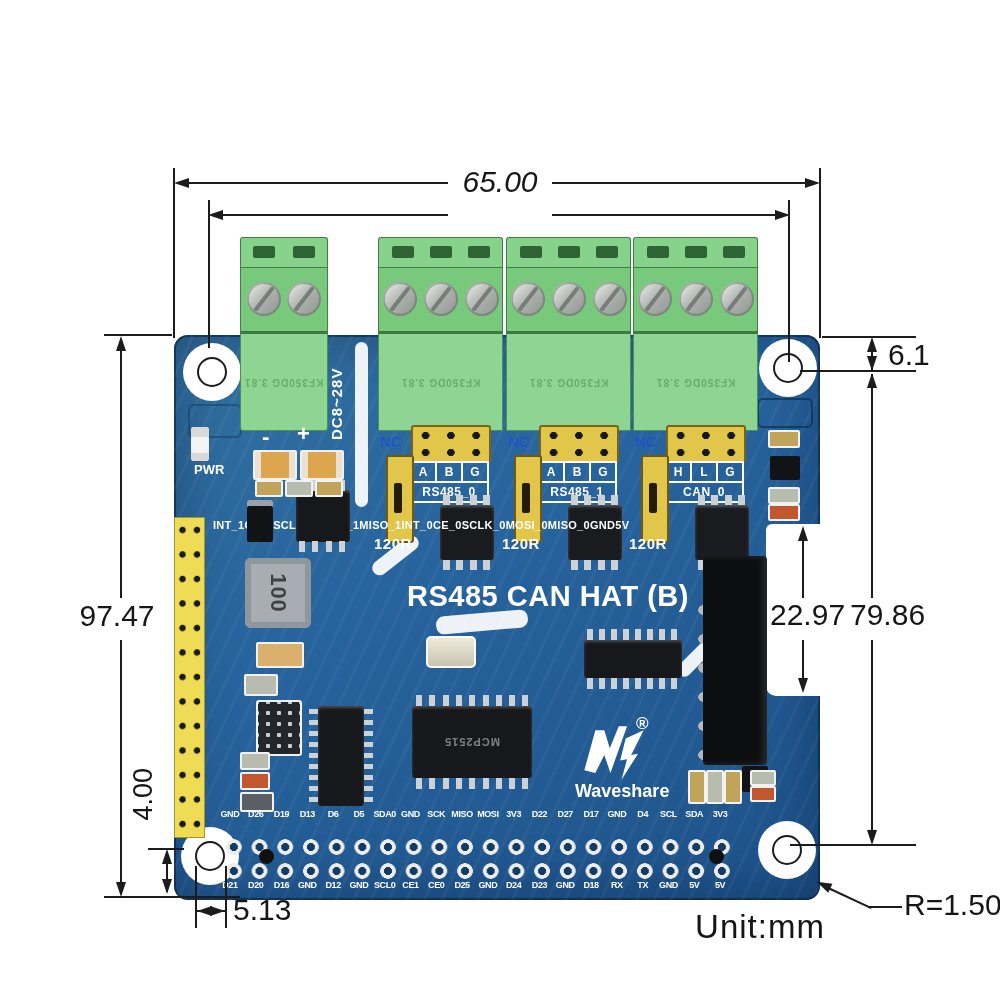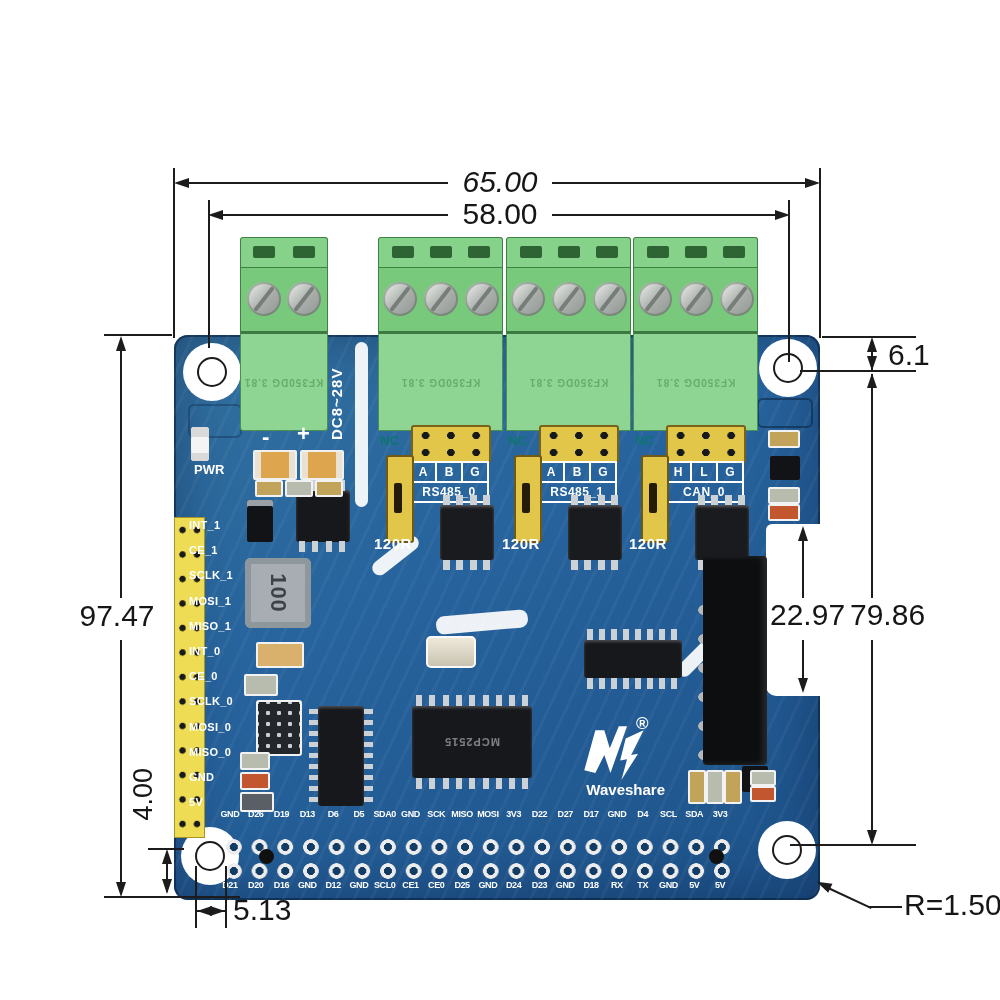--- a/index.html
+++ b/index.html
@@ -38,21 +38,21 @@
   .molded{transform:rotate(180deg);font-size:10px;font-weight:bold;color:#4e9a55;opacity:.65;letter-spacing:1px;}
 
   
   .channels{position:absolute;inset:0;}
   .ch{position:absolute;top:237px;width:125px;height:340px;}
   .ch:nth-of-type(1){left:378px;} .ch:nth-of-type(2){left:506px;} .ch:nth-of-type(3){left:633px;}
   .ch .t-top{position:absolute;left:0;top:0;width:123px;height:30px;background:#86d28a;border:1px solid #3f8045;border-bottom:none;border-radius:3px 3px 0 0;}
   .ch .slot{position:absolute;top:8px;width:22px;height:12px;background:#2e6434;border-radius:2px;}
   .ch .t-face{position:absolute;left:0;top:30px;width:123px;height:64px;background:#79c97d;border:1px solid #3f8045;}
   .ch .t-body{position:absolute;left:0;top:94px;width:123px;height:96px;background:#8ed492;border:1px solid #4b8f51;border-top:3px solid #3c7a42;display:flex;align-items:center;justify-content:center;}
-  .nc{position:absolute;left:2px;top:196px;font-size:13px;font-weight:bold;color:#0f766e;}
+  .nc{position:absolute;left:2px;top:196px;font-size:15px;font-weight:normal;color:#1d4ed8;}
   .jcap{position:absolute;left:33px;top:188px;width:76px;height:34px;background:#e2c64a;border:2px solid #7a6218;border-radius:3px;
         background-image:radial-gradient(circle 4px at 12.6px 8.5px,#17181a 0 3.5px,transparent 4px);background-size:25.3px 17px;}
   .pbox{position:absolute;left:31px;top:224px;width:80px;}
   .pbox .prow{display:flex;border:2px solid #fff;}
   .pbox .pcell{flex:1;height:18px;border-right:2px solid #fff;color:#fff;font-size:12px;font-weight:bold;
         display:flex;align-items:center;justify-content:center;}
   .pbox .pcell:last-child{border-right:none;}
   .pbox .pname{border:2px solid #fff;border-top:none;height:18px;color:#fff;font-size:12px;font-weight:bold;
         display:flex;align-items:center;justify-content:center;letter-spacing:.5px;}
   .vj{position:absolute;left:8px;top:218px;width:24px;height:84px;background:#e2c64a;border:2px solid #6e5a16;border-radius:3px;}
@@ -72,21 +72,21 @@
         transform:rotate(180deg);color:rgba(255,255,255,.45);font-size:11px;font-weight:bold;letter-spacing:1px;}
 
   
   .pasv{position:absolute;border:2px solid #f2f2f2;border-radius:2px;background:#c2a35a;}
   .pasv.gray{background:#b8bcae;} .pasv.red{background:#c2562e;} .pasv.dark{background:#5a5f66;}
   .sot{position:absolute;background:#111316;border-radius:2px;}
 
   
   .gpio{position:absolute;left:174px;top:517px;width:29px;height:319px;background:#eedc55;border:1px solid #a8922a;
         background-image:radial-gradient(circle 3.5px at 7.5px 12px,#1a1a1a 0 3px,transparent 3.5px);background-size:14.5px 24.5px;}
-  .lp-col{position:absolute;left:189px;top:519px;display:flex;flex-direction:column;justify-content:center;}
+  .lp-col{position:absolute;left:213px;top:519px;display:flex;flex-direction:row;justify-content:center;}
   .lp{height:25.2px;font-size:11px;font-weight:bold;color:#fff;letter-spacing:.3px;}
   .pinrow{position:absolute;left:221px;width:514px;height:20px;
         background-image:radial-gradient(circle 8px at 12.85px 10px,#123c63 0 4px,#ececec 4px 7.5px,transparent 8px);
         background-size:25.7px 20px;}
   .hl-row{position:absolute;left:217px;width:516px;display:flex;}
   .hl{flex:0 0 25.8px;text-align:center;font-size:9px;font-weight:bold;color:#fff;letter-spacing:-.4px;}
   .bdot{position:absolute;width:15px;height:15px;border-radius:50%;background:#101010;}
 
   
   .dl{position:absolute;background:#1c1c1c;}
@@ -296,20 +296,21 @@
   <div class="chip" style="left:412px;top:706px;width:120px;height:72px;">
     <div class="pins-h" style="left:4px;top:-11px;width:112px;"></div>
     <div class="pins-h" style="left:4px;bottom:-11px;width:112px;"></div>
     <span class="icmark">MCP2515</span>
   </div>
   <div class="chip" style="left:584px;top:640px;width:98px;height:38px;">
     <div class="pins-h" style="left:3px;top:-11px;width:92px;background-size:12px;"></div>
     <div class="pins-h" style="left:3px;bottom:-11px;width:92px;background-size:12px;"></div>
   </div>
 
+  <span class="silk title" style="left:383px;top:580px;width:330px;">RS485 CAN HAT (B)</span>
 
   <div class="pasv" style="left:768px;top:430px;width:28px;height:14px;"></div>
   <div class="sot" style="left:770px;top:456px;width:30px;height:24px;"></div>
   <div class="pasv gray" style="left:768px;top:487px;width:28px;height:13px;"></div>
   <div class="pasv red" style="left:768px;top:504px;width:28px;height:13px;"></div>
 
   <div class="conn-pins"></div>
   <div class="conn"></div>
 
   <div class="pasv" style="left:688px;top:770px;width:14px;height:30px;"></div>
@@ -317,21 +318,21 @@
   <div class="pasv" style="left:724px;top:770px;width:14px;height:30px;"></div>
   <div class="sot" style="left:742px;top:766px;width:26px;height:26px;"></div>
   <div class="pasv gray" style="left:750px;top:770px;width:22px;height:12px;"></div>
   <div class="pasv red" style="left:750px;top:786px;width:22px;height:12px;"></div>
 
   <svg style="position:absolute;left:580px;top:722px;" width="72" height="62" viewBox="0 0 100 90">
     <path d="M4 70 L20 12 L33 12 L41 38 L54 6 L66 6 L42 74 L33 48 L20 74 Z" fill="#fff"></path>
     <path d="M64 24 L90 12 L72 48 L82 46 L58 84 L66 54 L56 56 Z" fill="#fff"></path>
   </svg>
   <span class="logo-text" style="left:636px;top:714px;font-size:17px;">®</span>
-  <span class="logo-text" style="left:575px;top:781px;width:90px;text-align:right;font-size:15px;">Waveshare</span>
+  <span class="logo-text" style="left:575px;top:781px;width:90px;text-align:right;font-size:18px;">Waveshare</span>
 
   <div class="hl-row" style="top:809px;">
 
   <span class="hl">GND</span>
       <span class="hl">D26</span>
       <span class="hl">D19</span>
       <span class="hl">D13</span>
       <span class="hl">D6</span>
       <span class="hl">D5</span>
       <span class="hl">SDA0</span>
@@ -382,21 +383,20 @@
   <div class="ar l" style="left:174px;top:178px;"></div>
   <div class="ar r" style="left:805px;top:178px;"></div>
   <span class="dt c" style="left:440px;top:165px;width:120px;font-style:italic;">65.00</span>
   <div class="dl" style="left:173px;top:168px;width:2px;height:170px;"></div>
   <div class="dl" style="left:819px;top:168px;width:2px;height:170px;"></div>
 
   <div class="dl" style="left:218px;top:214px;width:230px;height:2px;"></div>
   <div class="dl" style="left:552px;top:214px;width:226px;height:2px;"></div>
   <div class="ar l" style="left:208px;top:210px;"></div>
   <div class="ar r" style="left:775px;top:210px;"></div>
-  <span class="dt c" style="left:440px;top:197px;width:120px;">58.00</span>
   <div class="dl" style="left:208px;top:200px;width:2px;height:148px;"></div>
   <div class="dl" style="left:788px;top:200px;width:2px;height:162px;"></div>
 
   <div class="dl" style="left:104px;top:334px;width:68px;height:2px;"></div>
   <div class="dl" style="left:104px;top:896px;width:136px;height:2px;"></div>
   <div class="dl" style="left:120px;top:344px;width:2px;height:254px;"></div>
   <div class="dl" style="left:120px;top:640px;width:2px;height:246px;"></div>
   <div class="ar u" style="left:116px;top:336px;"></div>
   <div class="ar d" style="left:116px;top:882px;"></div>
   <span class="dt c" style="left:62px;top:599px;width:110px;">97.47</span>
@@ -432,14 +432,15 @@
   <div class="dl" style="left:802px;top:640px;width:2px;height:48px;"></div>
   <div class="ar u" style="left:798px;top:526px;"></div>
   <div class="ar d" style="left:798px;top:678px;"></div>
   <span class="dt" style="left:770px;top:598px;">22.97</span>
 
   <div class="dl" style="left:826px;top:886px;width:50px;height:2px;transform:rotate(25deg);transform-origin:left center;"></div>
   <div class="ar l" style="left:816px;top:880px;transform:rotate(25deg);"></div>
   <div class="dl" style="left:868px;top:906px;width:34px;height:2px;"></div>
   <span class="dt" style="left:904px;top:888px;">R=1.50</span>
 
+  <span class="dt c" style="left:640px;top:908px;width:240px;font-size:33px;letter-spacing:1px;">Unit:mm</span>
 
 </div>
 
 </body></html>

